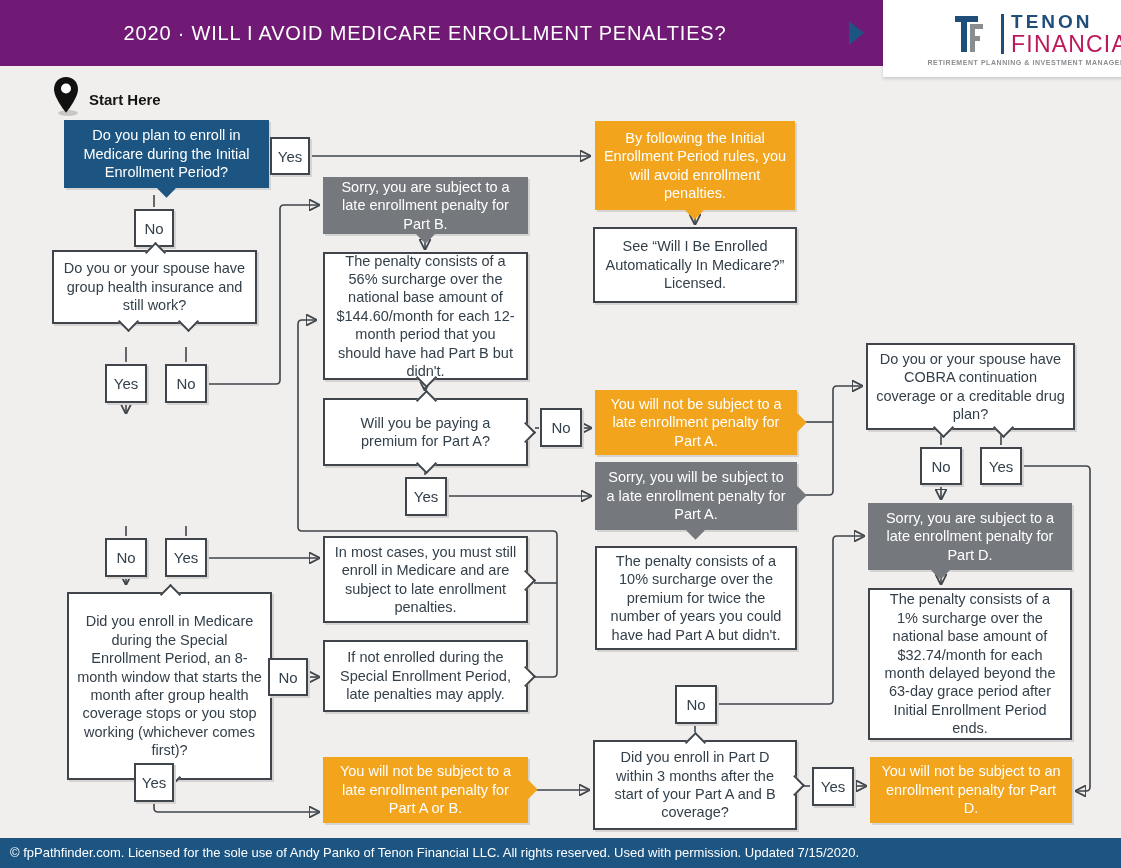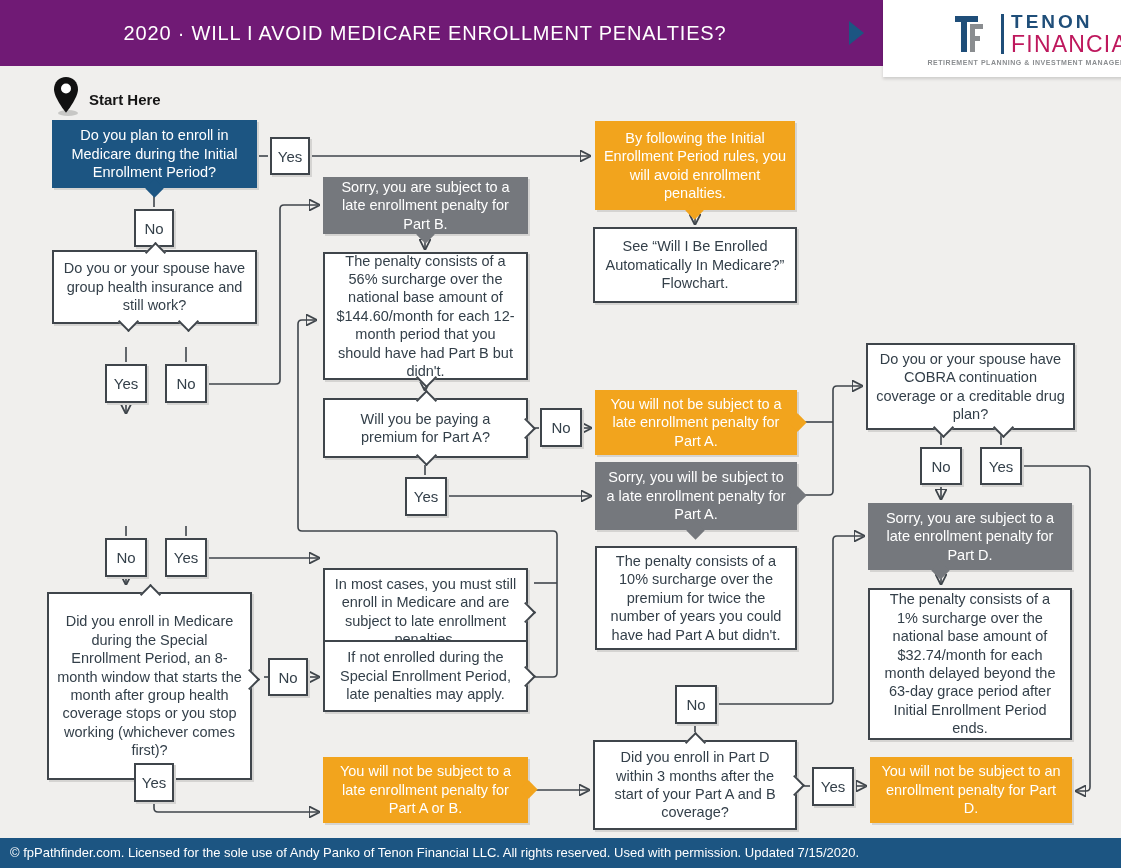--- a/index.html
+++ b/index.html
@@ -41,21 +41,21 @@
   .pin-shadow{position:absolute;left:58px;top:110px;width:20px;height:6px;background:#c7c7c5;border-radius:50%;}
   .start-label{position:absolute;left:89px;top:91px;font-size:15px;font-weight:bold;color:#151515;}
   
   .box{
     position:absolute;box-sizing:border-box;z-index:2;
     display:flex;align-items:center;justify-content:center;text-align:center;
     font-size:14.5px;line-height:1.27;padding:4px 8px;
   }
   .box .txt{position:relative;z-index:3;}
   .white{background:#fff;border:2px solid #3F454B;color:#333F49;box-shadow:2px 2px 0 #d5d4d2;}
-  .blue{background:#1C5582;color:#fff;box-shadow:2px 2px 0 #d5d4d2;}
+  .blue{background:#1C5582;color:#fff;box-shadow:2px 2px 0 #d5d4d2;margin-left:12px;}
   .orange{background:#F2A41D;color:#fff;box-shadow:2px 2px 0 #d5d4d2;}
   .gray{background:#75787D;color:#fff;box-shadow:2px 2px 0 #d5d4d2;}
   .yn{
     position:absolute;box-sizing:border-box;z-index:2;background:#fff;
     border:2px solid #3F454B;color:#333F49;font-size:15px;
     display:flex;align-items:center;justify-content:center;box-shadow:2px 2px 0 #d5d4d2;
   }
   
   .tab{position:absolute;width:13px;height:13px;transform:rotate(45deg);z-index:2;}
   .tab-bottom{bottom:-7px;left:calc(50% - 7px);}
@@ -181,21 +181,21 @@
     <span class="txt">Do you plan to enroll in Medicare during the Initial Enrollment Period?</span>
   </div>
   <div class="yn" style="left:270px;top:137px;width:40px;height:38px">
       <span>Yes</span>
     </div>
   <div class="box orange" style="left:595px;top:121px;width:200px;height:89px">
     <div class="tab tab-bottom t-orange"></div>
     <span class="txt">By following the Initial Enrollment Period rules, you will avoid enrollment penalties.</span>
   </div>
   <div class="box white" style="left:593px;top:227px;width:204px;height:76px">
-    <span class="txt">See “Will I Be Enrolled Automatically In Medicare?” Flowchart.</span>
+    <span class="txt">See “Will I Be Enrolled Automatically In Medicare?” Licensed.</span>
   </div>
   <div class="yn" style="left:134px;top:209px;width:40px;height:38px">
       <span>No</span>
     </div>
 
   <div class="box white" style="left:52px;top:250px;width:205px;height:74px">
     <div class="tab tab-top t-white"></div>
     <div class="tab tab-bottom t-white" style="left:67px"></div>
     <div class="tab tab-bottom t-white" style="left:127px"></div>
     <span class="txt">Do you or your spouse have group health insurance and still work?</span>
@@ -208,21 +208,21 @@
     </div>
 
   <div class="box gray" style="left:323px;top:177px;width:205px;height:57px">
     <div class="tab tab-bottom t-gray"></div>
     <span class="txt">Sorry, you are subject to a late enrollment penalty for Part B.</span>
   </div>
   <div class="box white" style="left:323px;top:252px;width:205px;height:128px">
     <div class="tab tab-bottom t-white"></div>
     <span class="txt">The penalty consists of a 56% surcharge over the national base amount of $144.60/month for each 12-month period that you should have had Part B but didn't.</span>
   </div>
-  <div class="box white" style="left:323px;top:398px;width:205px;height:60px">
+  <div class="box white" style="left:323px;top:398px;width:205px;height:68px">
     <div class="tab tab-top t-white"></div>
     <div class="tab tab-right t-white"></div>
     <div class="tab tab-bottom t-white"></div>
     <span class="txt">Will you be paying a premium for Part A?</span>
   </div>
   <div class="yn" style="left:540px;top:408px;width:42px;height:39px">
       <span>No</span>
     </div>
   <div class="yn" style="left:405px;top:477px;width:42px;height:39px">
       <span>Yes</span>
@@ -241,34 +241,34 @@
     <span class="txt">The penalty consists of a 10% surcharge over the premium for twice the number of years you could have had Part A but didn't.</span>
   </div>
 
   <div class="yn" style="left:105px;top:538px;width:42px;height:39px">
       <span>No</span>
     </div>
   <div class="yn" style="left:165px;top:538px;width:42px;height:39px">
       <span>Yes</span>
     </div>
 
-  <div class="box white" style="left:47px;top:592px;width:205px;height:188px">
+  <div class="box white" style="left:67px;top:592px;width:205px;height:188px">
     <div class="tab tab-top t-white"></div>
     <div class="tab tab-right t-white" style="top:78px"></div>
     <div class="tab tab-bottom t-white"></div>
     <span class="txt">Did you enroll in Medicare during the Special Enrollment Period, an 8-month window that starts the month after group health coverage stops or you stop working (whichever comes first)?</span>
   </div>
   <div class="yn" style="left:134px;top:763px;width:40px;height:39px">
       <span>Yes</span>
     </div>
   <div class="yn" style="left:268px;top:658px;width:40px;height:38px">
       <span>No</span>
     </div>
 
-  <div class="box white" style="left:323px;top:568px;width:205px;height:87px">
+  <div class="box white" style="left:323px;top:536px;width:205px;height:87px">
     <div class="tab tab-right t-white"></div>
     <span class="txt">In most cases, you must still enroll in Medicare and are subject to late enrollment penalties.</span>
   </div>
   <div class="box white" style="left:323px;top:640px;width:205px;height:72px">
     <div class="tab tab-right t-white"></div>
     <span class="txt">If not enrolled during the Special Enrollment Period, late penalties may apply.</span>
   </div>
   <div class="box orange" style="left:323px;top:757px;width:205px;height:66px">
     <div class="tab tab-right t-orange"></div>
     <span class="txt">You will not be subject to a late enrollment penalty for Part A or B.</span>

